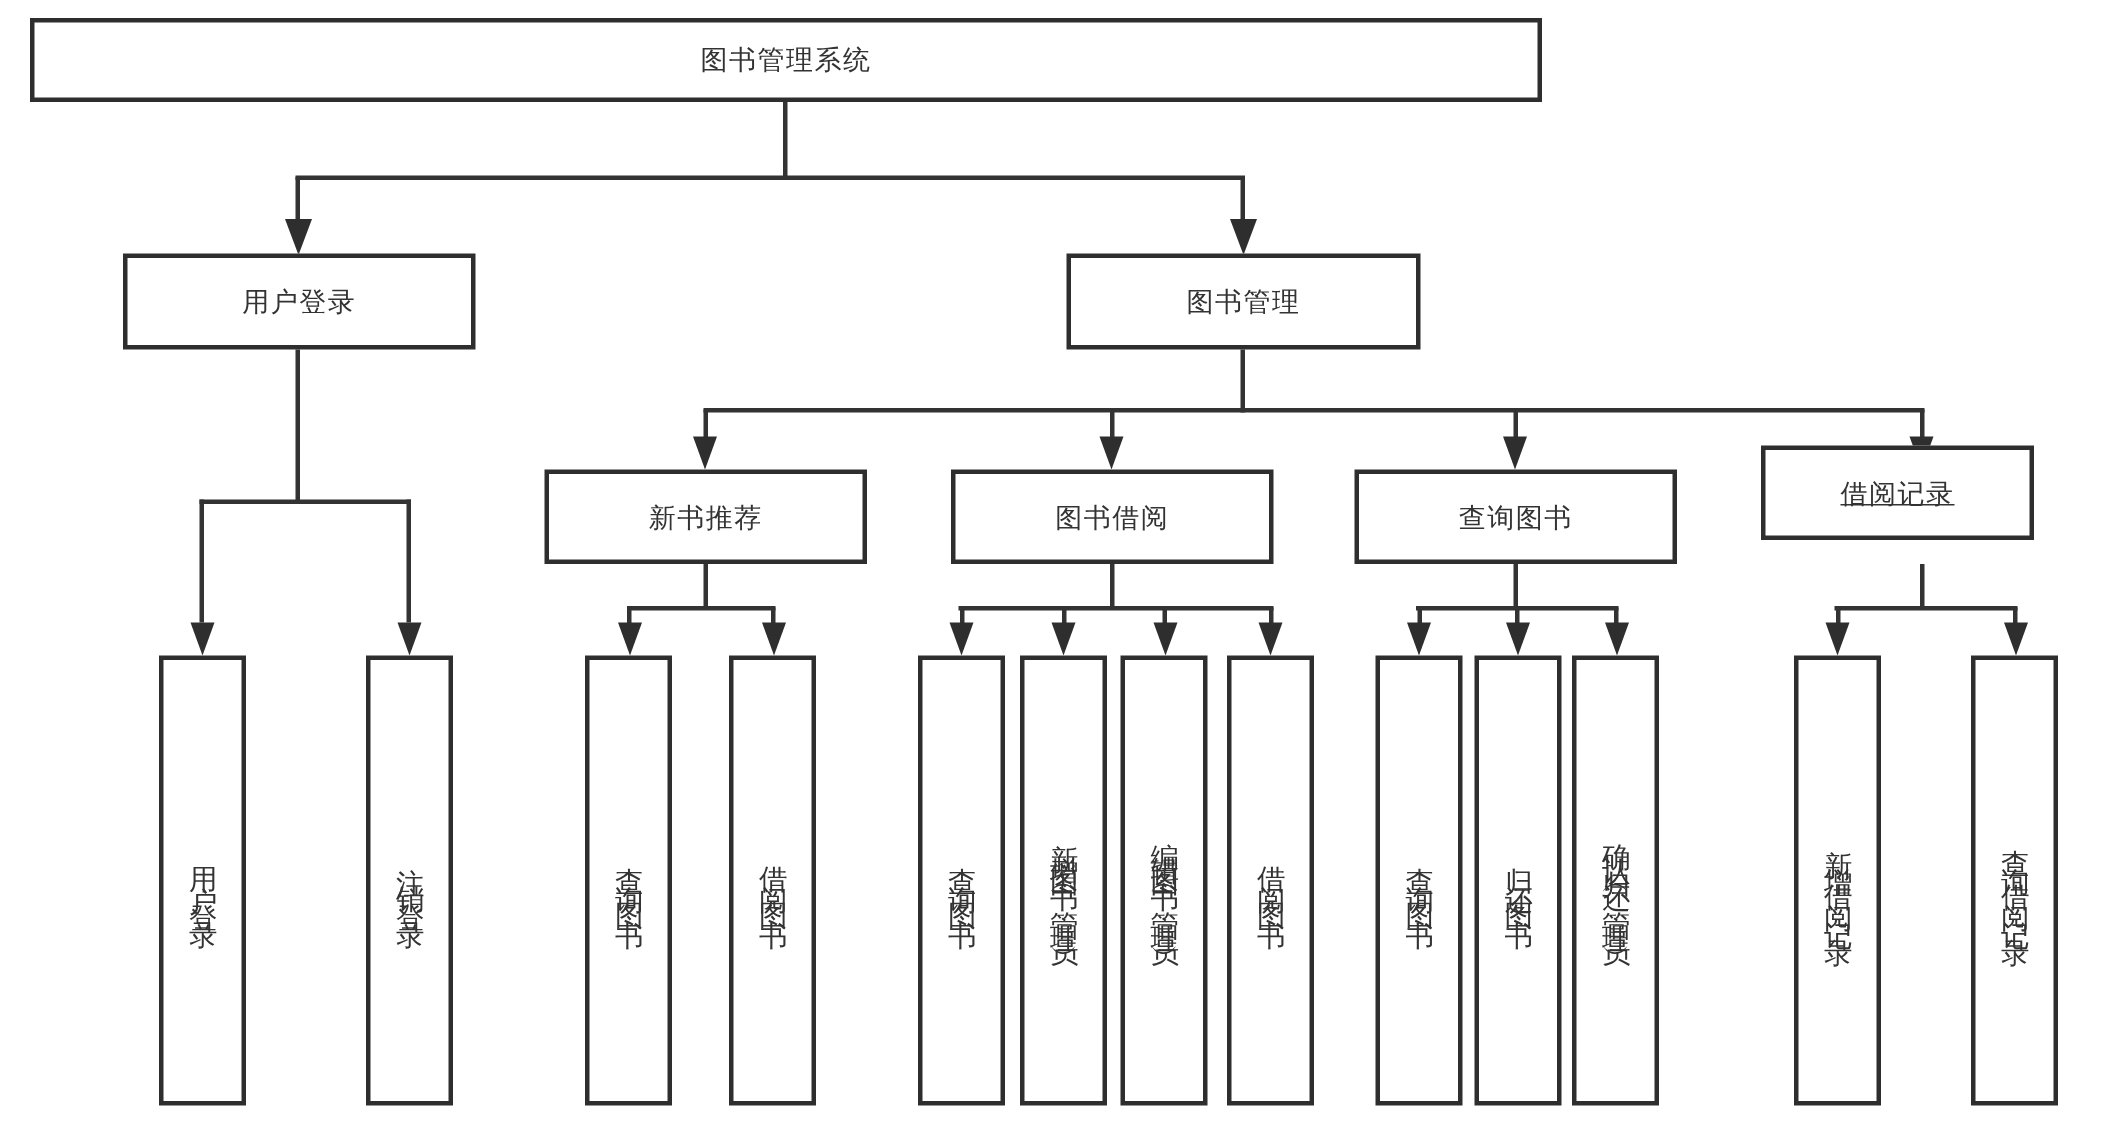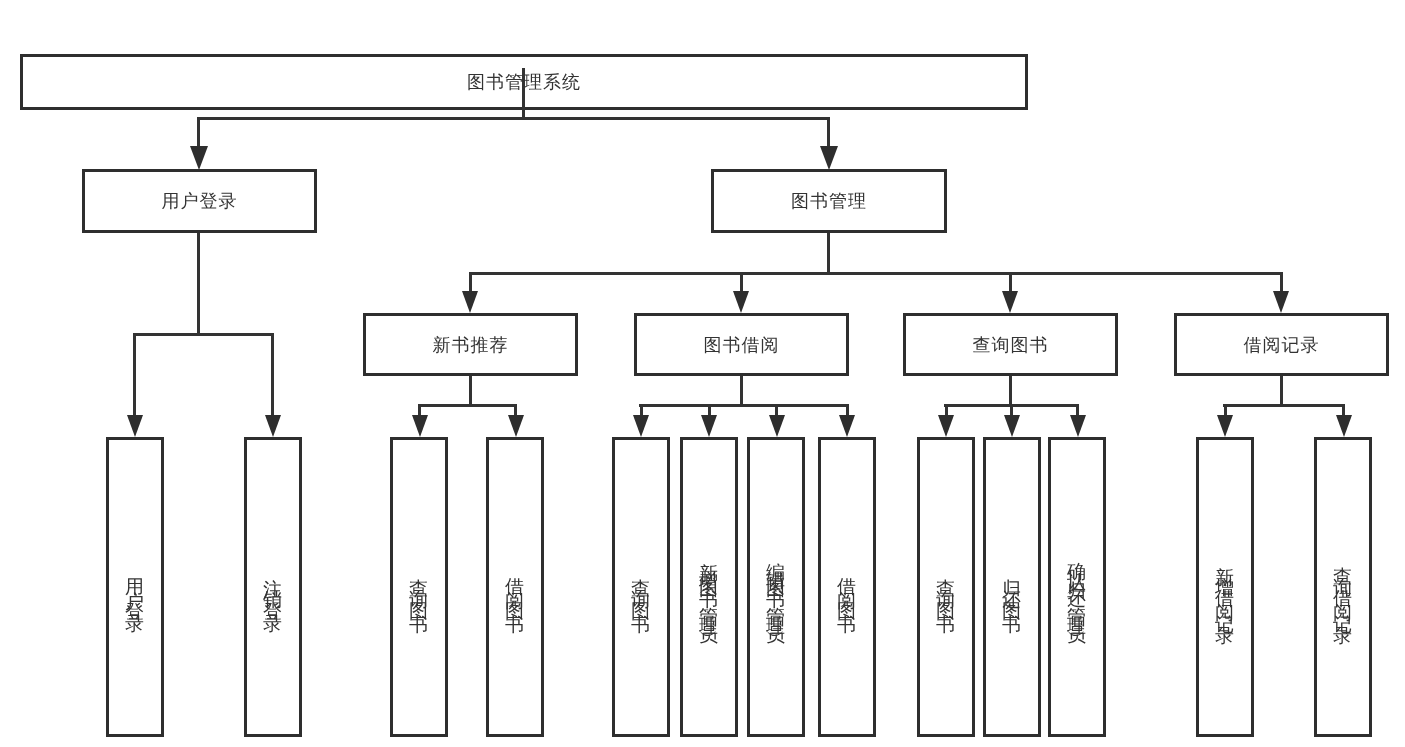--- a/index.html
+++ b/index.html
@@ -72,21 +72,21 @@
     opacity: 0.85;
     letter-spacing: 1px;
     z-index: 5;
   }
 </style>
 </head>
 <body>
 
 <div class="canvas">
 
-  <div class="node" style="left:20px; top:12px; width:1008px; height:56px;margin-top:42px;">
+  <div class="node" style="left:20px; top:12px; width:1008px; height:56px;">
     <span>图书管理系统</span>
   </div>
 
   <div class="vline" style="left:522px; top:68px; height:52px;"></div>
   <div class="hline" style="left:197px; top:117px; width:633px;"></div>
 
   <div class="vline" style="left:197px; top:118px; height:30px;"></div>
   <div class="arrow big" style="left:190px; top:146px;"></div>
 
   <div class="vline" style="left:827px; top:118px; height:30px;"></div>
@@ -120,21 +120,21 @@
 
   <div class="node" style="left:363px; top:313px; width:215px; height:63px;">
     <span>新书推荐</span>
   </div>
   <div class="node" style="left:634px; top:313px; width:215px; height:63px;">
     <span>图书借阅</span>
   </div>
   <div class="node" style="left:903px; top:313px; width:215px; height:63px;">
     <span>查询图书</span>
   </div>
-  <div class="node" style="left:1174px; top:313px; width:215px; height:63px;">
+  <div class="node" style="left:1174px; top:297px; width:182px; height:63px;text-decoration:underline;">
     <span>借阅记录</span>
   </div>
 
   <div class="vline" style="left:469px; top:376px; height:30px;"></div>
   <div class="hline" style="left:418px; top:404px; width:99px;"></div>
   <div class="vline" style="left:418px; top:405px; height:12px;"></div>
   <div class="arrow" style="left:412px; top:415px;"></div>
   <div class="vline" style="left:514px; top:405px; height:12px;"></div>
   <div class="arrow" style="left:508px; top:415px;"></div>
 

